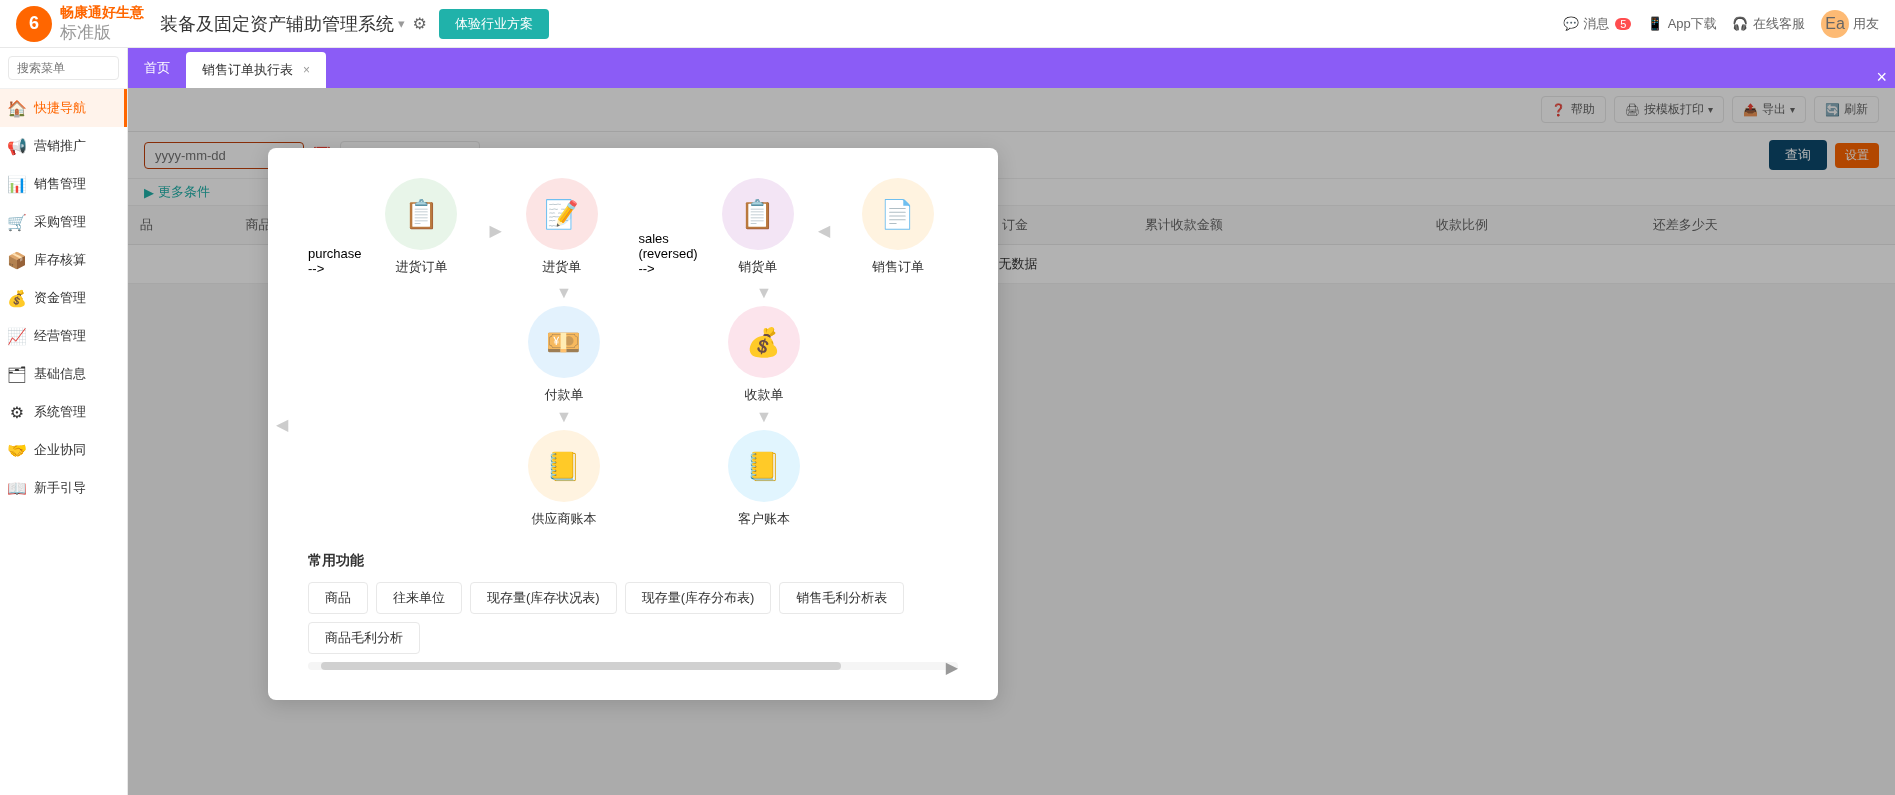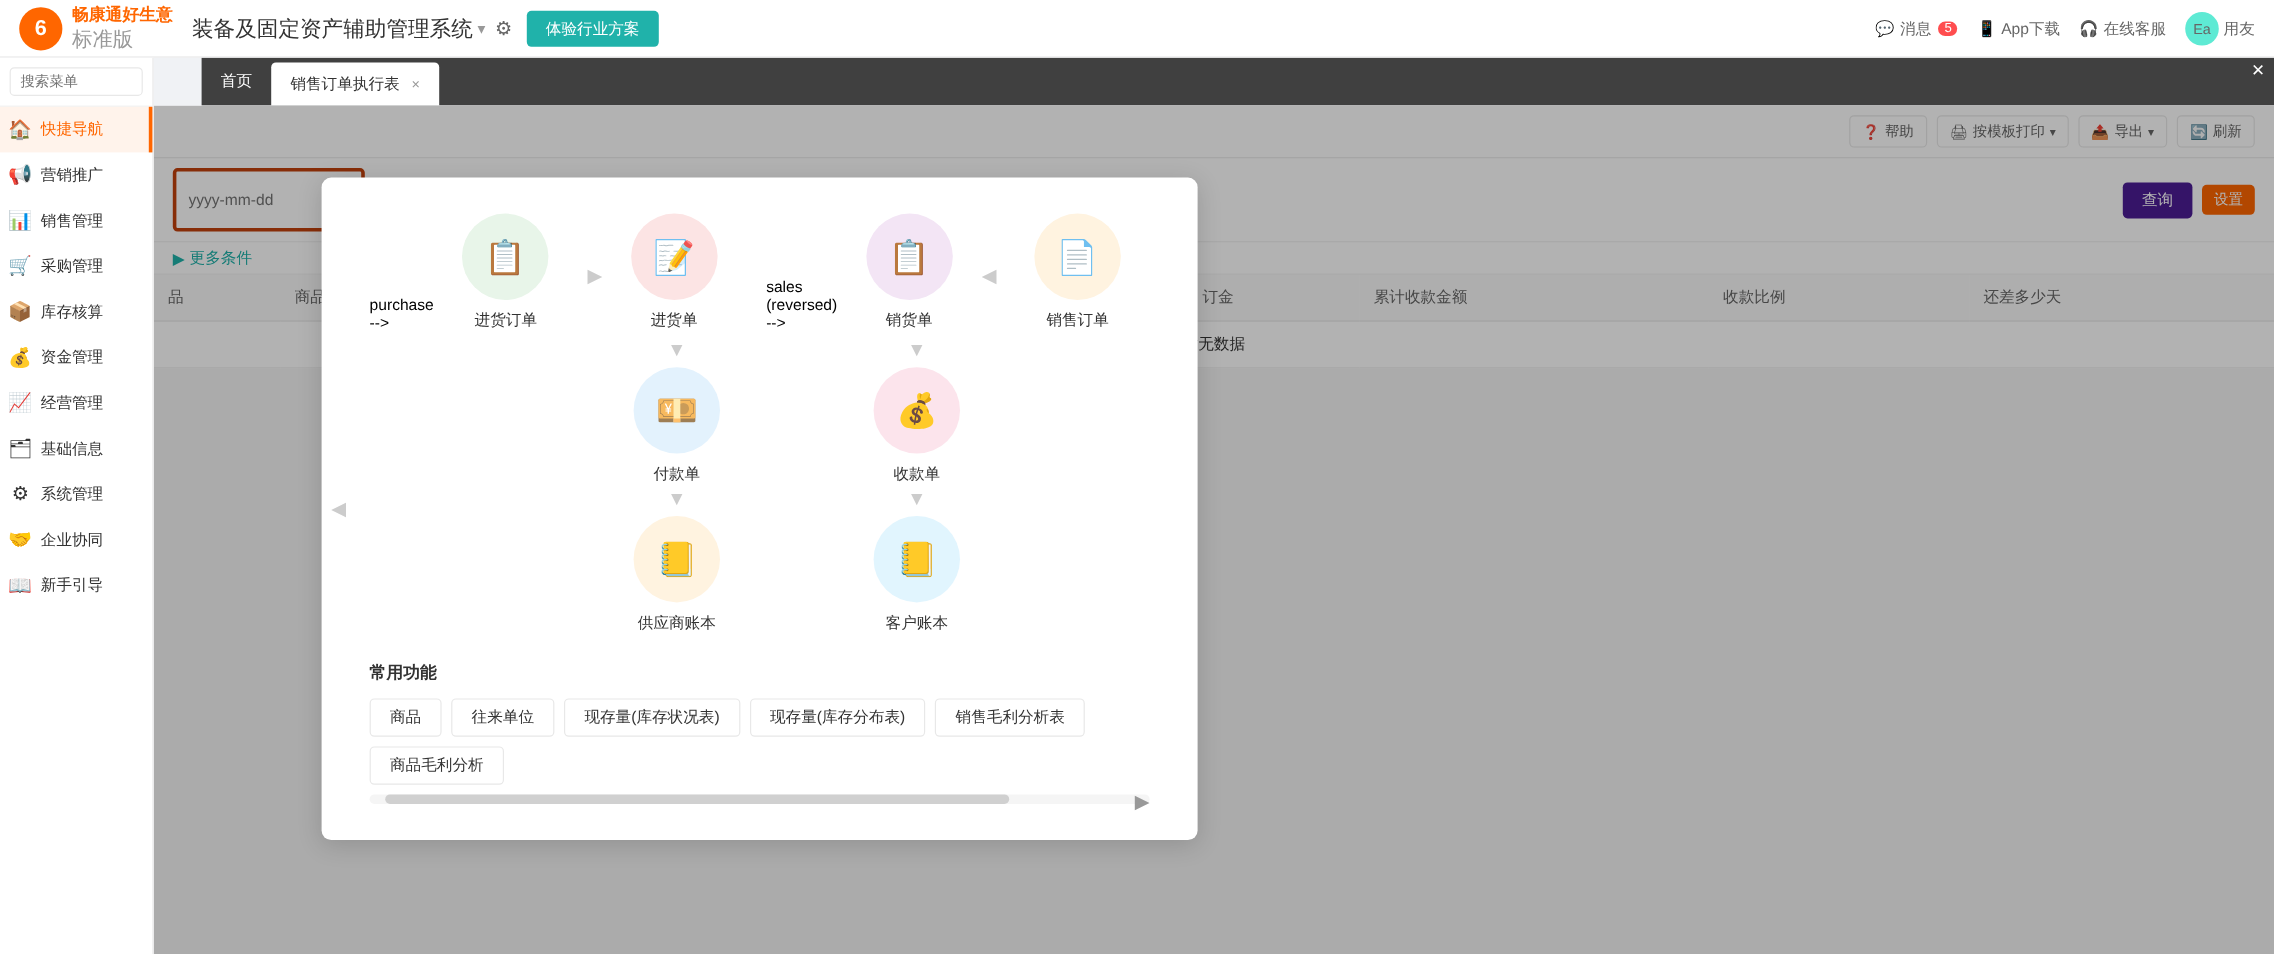--- a/index.html
+++ b/index.html
@@ -4,60 +4,60 @@
   <style>
     * { box-sizing: border-box; margin: 0; padding: 0; }
     body { font-family: "Microsoft YaHei", "PingFang SC", sans-serif; font-size: 13px; background: #f0f2f5; overflow: hidden; }
 
     
     .app-wrapper { display: flex; flex-direction: column; height: 795px; width: 1895px; }
     .top-bar { height: 48px; background: #fff; display: flex; align-items: center; padding: 0 16px; border-bottom: 1px solid #e8e8e8; flex-shrink: 0; }
     .main-area { display: flex; flex: 1; overflow: hidden; }
     .sidebar { width: 128px; background: #fff; flex-shrink: 0; border-right: 1px solid #e8e8e8; display: flex; flex-direction: column; }
     .content-area { flex: 1; display: flex; flex-direction: column; overflow: hidden; position: relative; }
-    .tab-bar { height: 40px; background: #404040; display: flex; align-items: flex-start; margin-left: 40px; }
+    .tab-bar { height: 40px; background: #8b5cf6; display: flex; align-items: flex-end; }
     .page-content { flex: 1; background: #f5f5f5; overflow: auto; position: relative; }
 
     
     .logo-area { display: flex; align-items: center; gap: 8px; min-width: 120px; }
     .logo-icon { width: 36px; height: 36px; background: #ff6600; border-radius: 50%; display: flex; align-items: center; justify-content: center; color: white; font-size: 18px; font-weight: bold; }
     .logo-text { font-size: 12px; color: #333; line-height: 1.3; }
     .logo-text .main { font-size: 14px; font-weight: bold; color: #ff6600; }
     .system-name { margin-left: 16px; font-size: 18px; color: #333; font-weight: 500; }
     .top-bar-spacer { flex: 1; }
     .top-bar-actions { display: flex; align-items: center; gap: 16px; }
     .trial-btn { background: #20b2aa; color: white; border: none; padding: 6px 16px; border-radius: 4px; cursor: pointer; font-size: 13px; }
     .top-action { display: flex; align-items: center; gap: 4px; color: #666; font-size: 13px; cursor: pointer; }
     .badge { background: #ff4d4f; color: white; border-radius: 10px; padding: 0 5px; font-size: 11px; margin-left: 2px; }
-    .avatar { width: 28px; height: 28px; background: #5eead4; border-radius: 50%; display: flex; align-items: center; justify-content: center; font-size: 12px; color: #666; }
+    .avatar { width: 28px; height: 28px; background: #fdba74; border-radius: 50%; display: flex; align-items: center; justify-content: center; font-size: 16px; color: #666; }
     .settings-icon { font-size: 16px; color: #666; cursor: pointer; }
 
     
     .sidebar-search { padding: 8px; border-bottom: 1px solid #f0f0f0; }
     .sidebar-search input { width: 100%; padding: 4px 8px; border: 1px solid #e8e8e8; border-radius: 4px; font-size: 12px; }
     .sidebar-item { padding: 10px 8px; display: flex; align-items: center; gap: 8px; cursor: pointer; color: #333; font-size: 13px; }
     .sidebar-item.active { background: #fff3eb; color: #ff6600; border-right: 3px solid #ff6600; }
     .sidebar-item .item-icon { width: 18px; height: 18px; display: flex; align-items: center; justify-content: center; font-size: 16px; }
 
     
     .tab-item { padding: 0 16px; height: 40px; display: flex; align-items: center; gap: 6px; cursor: pointer; font-size: 13px; color: rgba(255,255,255,0.8); }
     .tab-item.home { color: white; }
     .tab-item.active { background: #fff; color: #333; border-radius: 4px 4px 0 0; margin-top: 4px; height: 36px; }
     .tab-close { font-size: 12px; color: #999; margin-left: 4px; cursor: pointer; }
     .tab-bar-close { margin-left: auto; margin-right: 8px; color: white; cursor: pointer; font-size: 18px; }
 
     
     .content-toolbar { background: white; padding: 8px 16px; display: flex; align-items: center; gap: 8px; border-bottom: 1px solid #e8e8e8; flex-wrap: wrap; }
     .toolbar-btn { display: flex; align-items: center; gap: 4px; padding: 4px 10px; border: 1px solid #e8e8e8; border-radius: 4px; background: white; cursor: pointer; font-size: 12px; color: #666; }
-    .orange-btn { background: #4c1d95; color: white; border: none; padding: 6px 16px; border-radius: 4px; cursor: pointer; font-size: 13px; }
+    .orange-btn { background: #0c4a6e; color: white; border: none; padding: 6px 16px; border-radius: 4px; cursor: pointer; font-size: 13px; }
     .settings-btn { background: #ff6600; color: white; border: none; padding: 4px 10px; border-radius: 4px; cursor: pointer; font-size: 12px; }
 
     
     .filter-row { background: white; padding: 8px 16px; display: flex; align-items: center; gap: 8px; border-bottom: 1px solid #f0f0f0; }
-    .filter-input { border: 3px solid #c2410c; border-radius: 4px; padding: 16px 10px; font-size: 13px; width: 160px; }
+    .filter-input { border: 1px solid #c2410c; border-radius: 4px; padding: 5px 10px; font-size: 13px; width: 160px; }
     .filter-select { border: 1px solid #e8e8e8; border-radius: 4px; padding: 5px 10px; font-size: 13px; width: 140px; background: white; }
     .calendar-icon { font-size: 16px; color: #999; cursor: pointer; }
     .more-conditions { color: #20b2aa; font-size: 13px; cursor: pointer; display: flex; align-items: center; gap: 4px; }
 
     
     .table-container { background: white; margin: 0; overflow: auto; }
     .data-table { width: 100%; border-collapse: collapse; font-size: 13px; }
     .data-table th { background: #fafafa; padding: 10px 12px; text-align: left; border-bottom: 1px solid #e8e8e8; color: #666; white-space: nowrap; font-weight: 500; }
     .data-table td { padding: 10px 12px; border-bottom: 1px solid #f0f0f0; color: #333; white-space: nowrap; }
     .no-data { text-align: center; padding: 60px; color: #999; font-size: 13px; }

